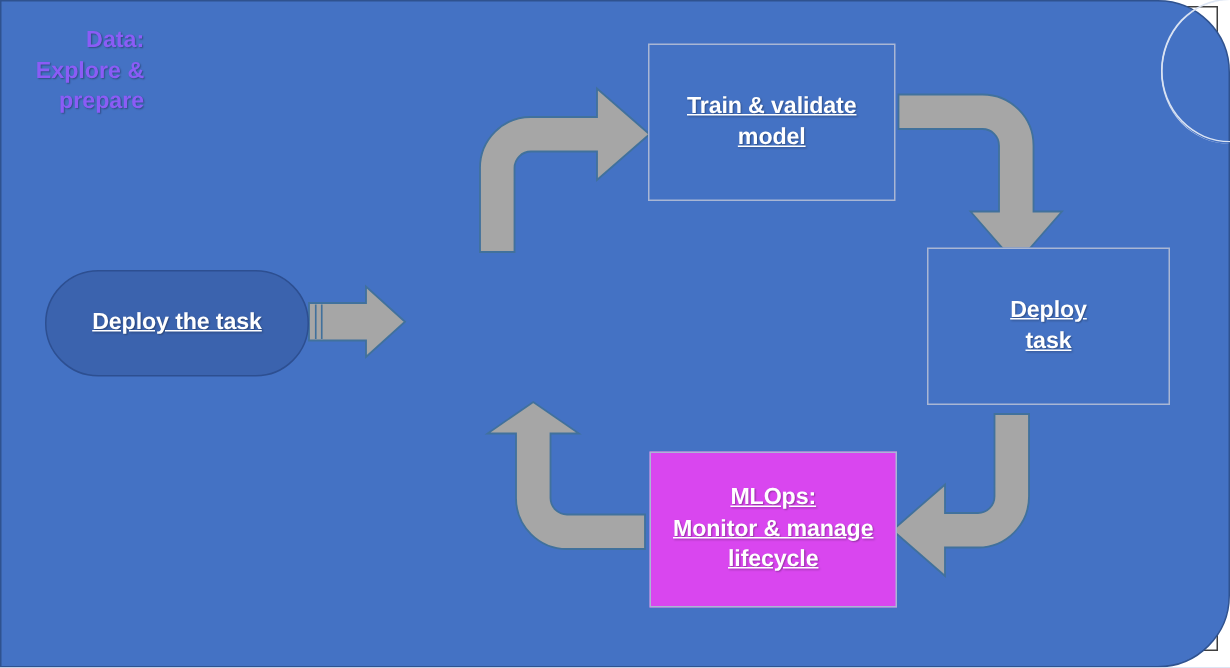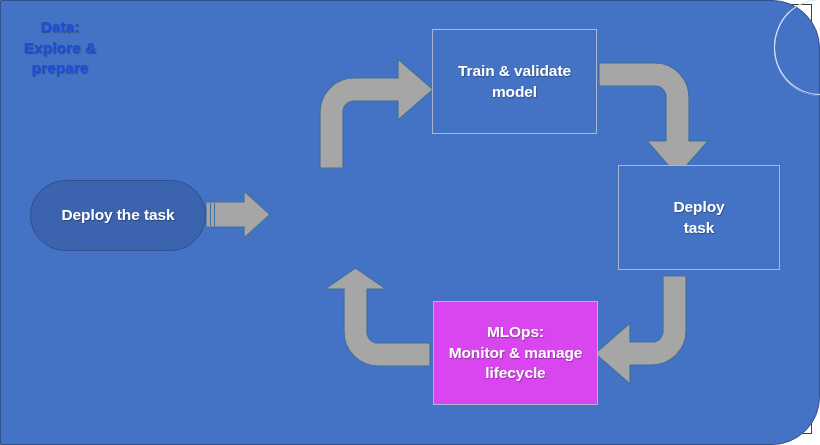--- a/index.html
+++ b/index.html
@@ -38,20 +38,21 @@
     color: #ffffff;
     font-weight: bold;
     font-size: 15.5px;
     line-height: 1.32;
     letter-spacing: -0.1px;
     text-shadow: 0.7px 0.7px 1.1px rgba(0,0,0,0.32);
   }
   .node .label {
     padding: 0 6px;
     white-space: pre-line;
+    text-decoration: underline;
   }
 
   
   #node-define {
     left: 30px;
     top: 180px;
     width: 176px;
     height: 71px;
     background: #3B63AE;
     border: 1px solid #2d4f91;
@@ -102,25 +103,25 @@
     box-sizing: border-box;
   }
   #node-data .cyl-label {
     position: absolute;
     left: 0; top: 0;
     width: 120px;
     height: 96px;
     display: flex;
     align-items: center;
     justify-content: center;
-    color: #1d4ed8;
+    color: #8b5cf6;
     font-weight: bold;
     font-size: 15.5px;
     line-height: 1.32;
-    text-align: center;
+    text-align: right;
     white-space: pre-line;
     text-shadow: 0.7px 0.7px 1.1px rgba(0,0,0,0.32);
   }
 
   
   #node-train {
     left: 432px;
     top: 29px;
     width: 165px;
     height: 105px;

